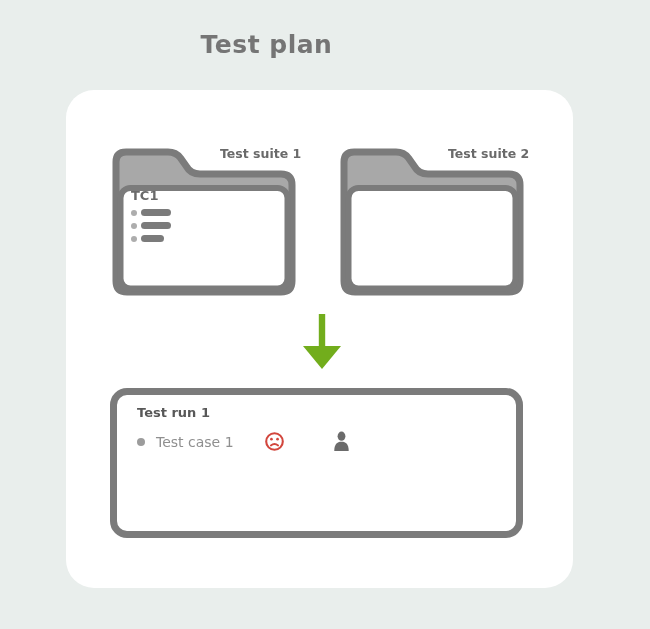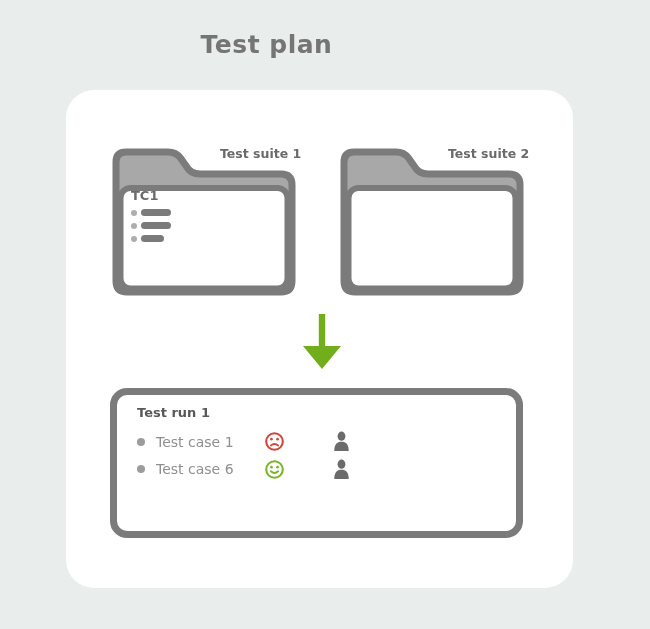--- a/index.html
+++ b/index.html
@@ -137,35 +137,17 @@
         </span>
         <span class="cell-center">
           <svg width="19" height="21" viewBox="0 0 20 22">
             <ellipse cx="10" cy="5.4" rx="4.1" ry="4.8" fill="#6b6b6b"></ellipse>
             <path d="M 2.4 21 C 2.4 14 5.2 11.3 10 11.3 C 14.8 11.3 17.6 14 17.6 21 Z" fill="#6b6b6b"></path>
           </svg>
         </span>
       </div>
 
 
-      <div class="run-row">
-        <span class="bullet"></span>
-        <span class="run-label">Test case 6</span>
-        <span class="cell-center">
-          <svg width="21" height="21" viewBox="0 0 22 22">
-            <circle cx="11" cy="11" r="8.7" fill="#ffffff" stroke="#7cb427" stroke-width="2.2"></circle>
-            <circle cx="7.8" cy="8.6" r="1.4" fill="#7cb427"></circle>
-            <circle cx="14.2" cy="8.6" r="1.4" fill="#7cb427"></circle>
-            <path d="M 7.2 12.8 Q 11 16.4 14.8 12.8" fill="none" stroke="#7cb427" stroke-width="1.9" stroke-linecap="round"></path>
-          </svg>
-        </span>
-        <span class="cell-center">
-          <svg width="19" height="21" viewBox="0 0 20 22">
-            <ellipse cx="10" cy="5.4" rx="4.1" ry="4.8" fill="#6b6b6b"></ellipse>
-            <path d="M 2.4 21 C 2.4 14 5.2 11.3 10 11.3 C 14.8 11.3 17.6 14 17.6 21 Z" fill="#6b6b6b"></path>
-          </svg>
-        </span>
-      </div>
 
     </div>
   </div>
 
 </div>
 
 </body></html>

